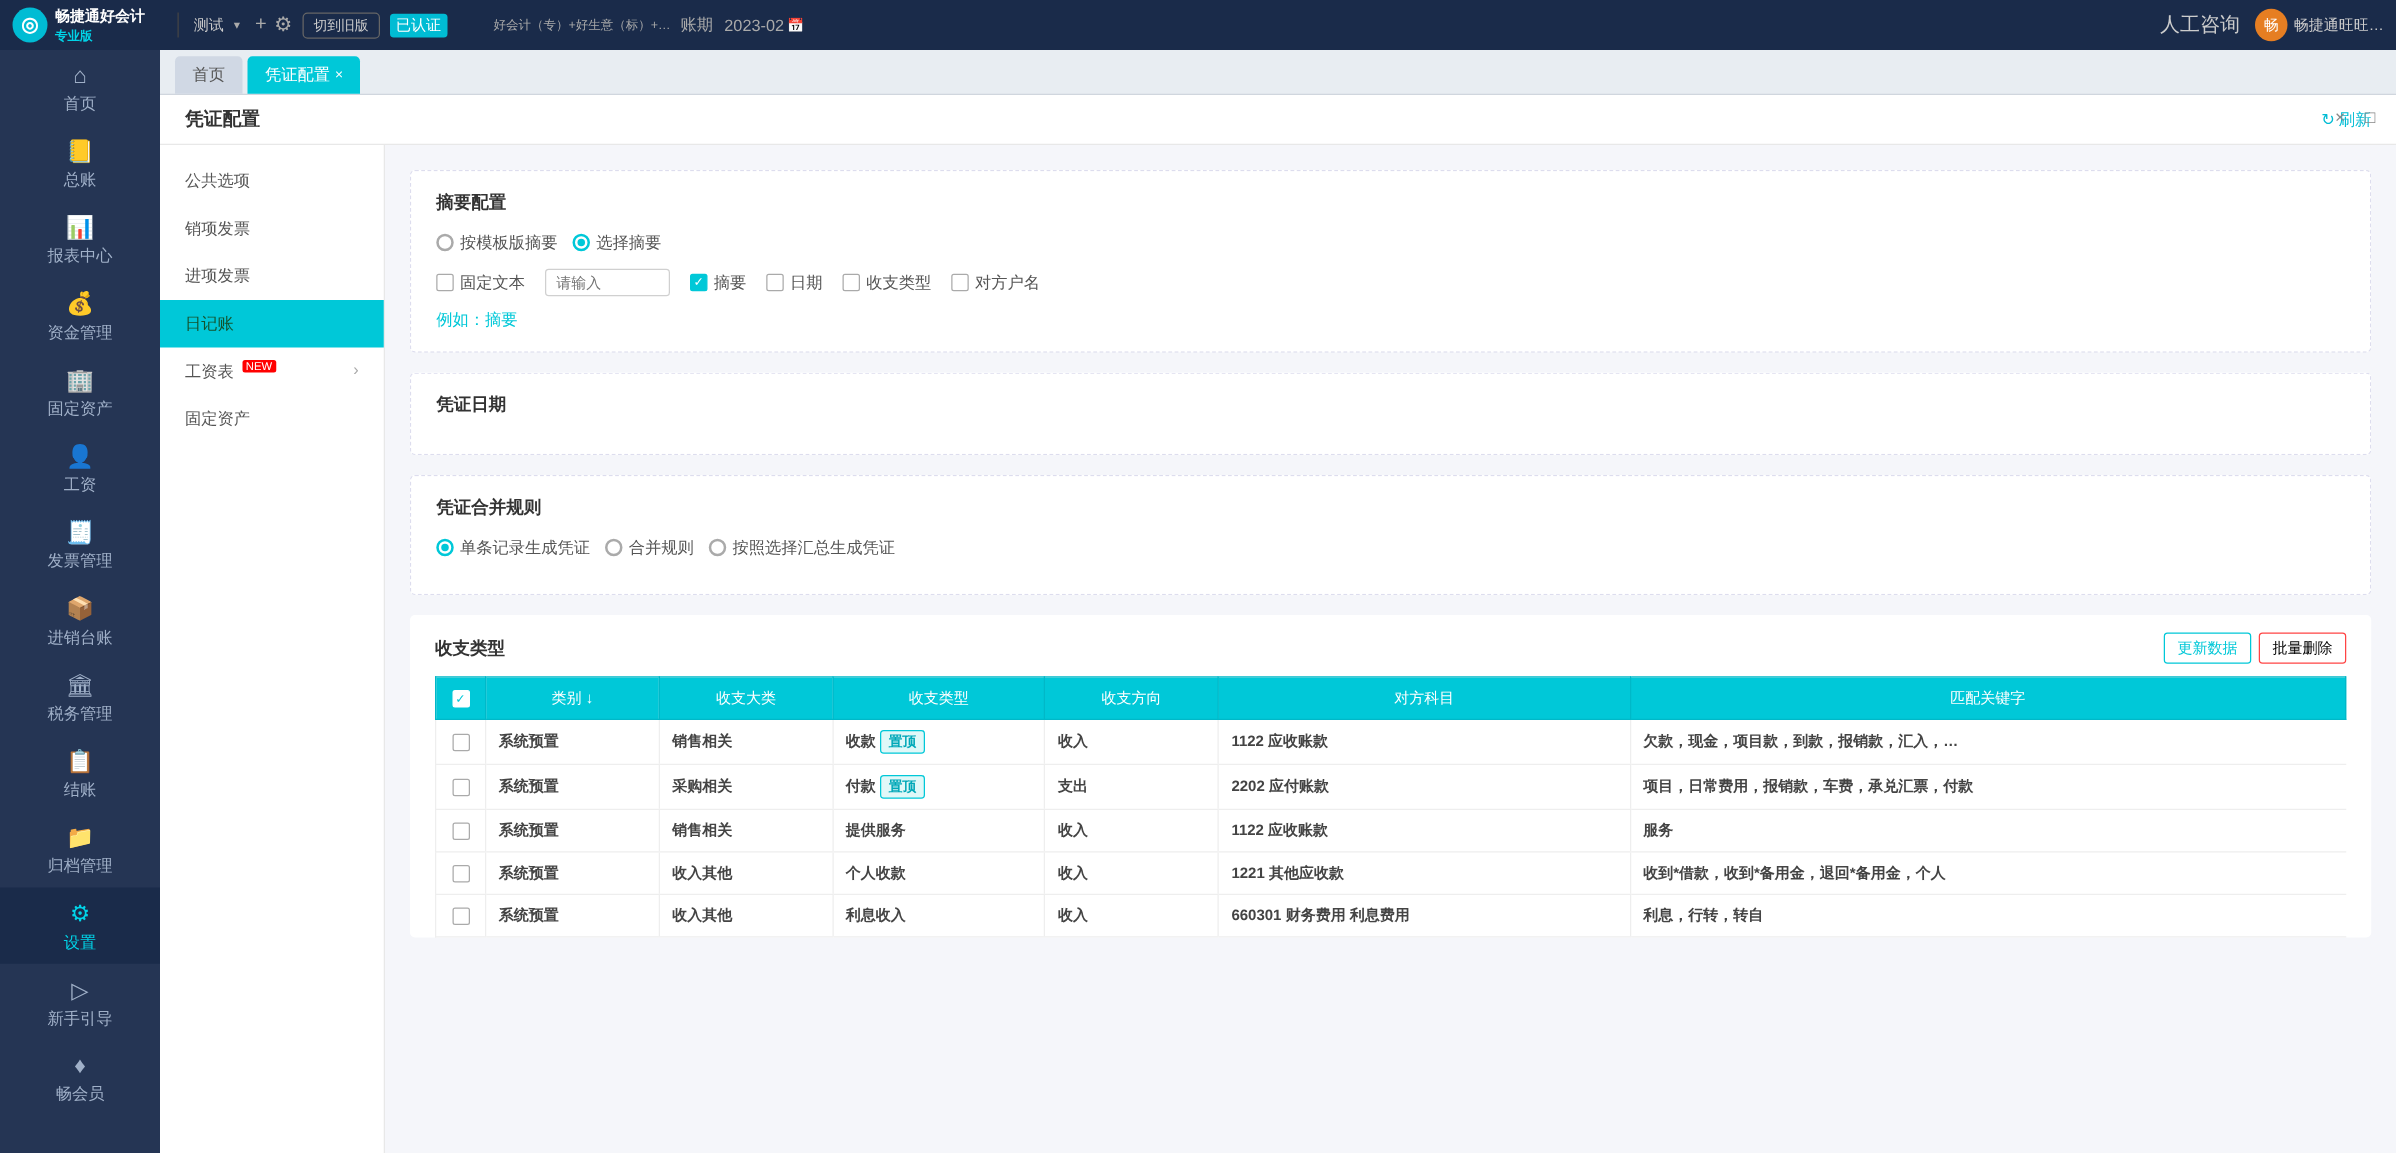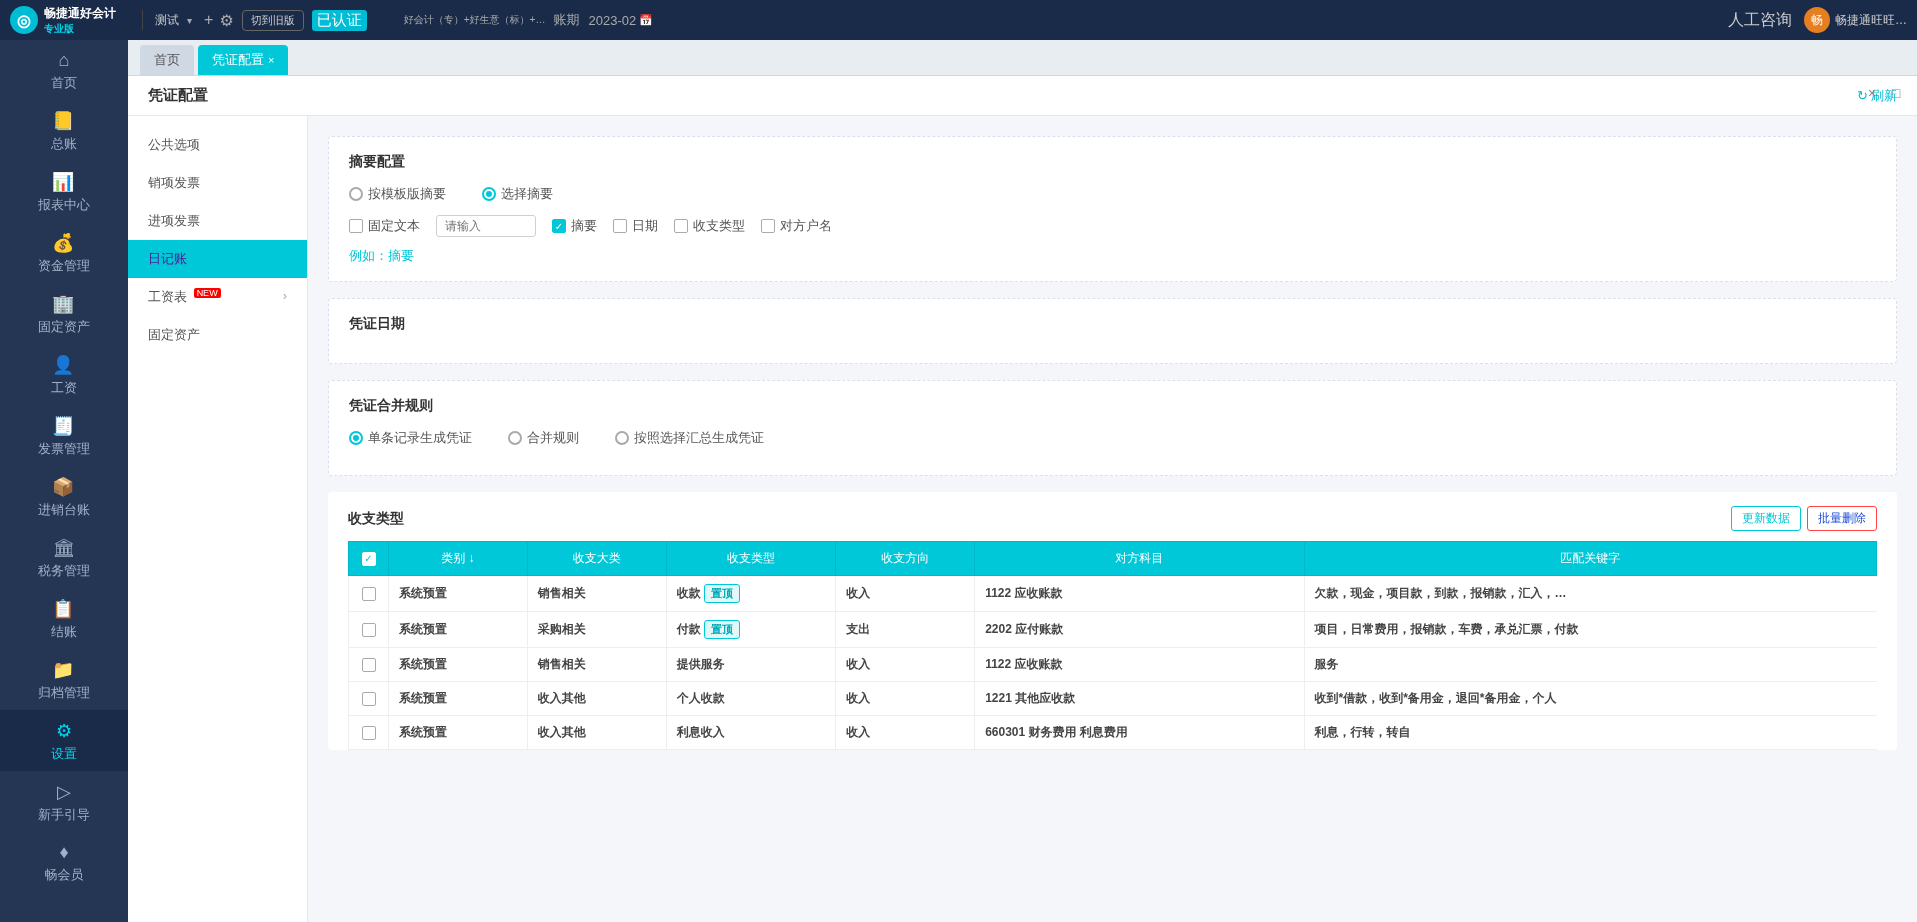--- a/index.html
+++ b/index.html
@@ -36,21 +36,21 @@
     }
     .topbar-divider { width: 1px; height: 20px; background: #444; margin: 0 4px; }
     .topbar-company { color: #ccc; font-size: 12px; }
     .topbar-arrow { color: #aaa; font-size: 10px; }
     .topbar-actions { display: flex; align-items: center; gap: 6px; margin-left: 4px; }
     .topbar-actions span { color: #aaa; font-size: 16px; cursor: pointer; }
     .topbar-switch-btn {
       border: 1px solid #666; border-radius: 4px; padding: 2px 8px; color: #ccc; font-size: 11px; cursor: pointer; background: transparent;
     }
     .topbar-badge {
-      background: #00bcd4; color: #fff; border-radius: 3px; padding: 1px 5px; font-size: 15px;
+      background: #00bcd4; color: #fff; border-radius: 3px; padding: 1px 5px; font-size: 12px;
     }
     .topbar-tags { color: #aaa; font-size: 10px; margin-left: 29px; }
     .topbar-period { color: #aaa; font-size: 11px; display: flex; align-items: center; gap: 3px; }
     .topbar-right { margin-left: auto; display: flex; align-items: center; gap: 12px; }
     .topbar-right span { color: #ccc; font-size: 16px; cursor: pointer; }
     .topbar-avatar {
       width: 26px; height: 26px;
       background: #e67e22;
       border-radius: 50%;
       display: flex; align-items: center; justify-content: center;
@@ -148,21 +148,21 @@
       flex-shrink: 0;
     }
     .config-nav-item {
       padding: 10px 20px;
       color: #555;
       cursor: pointer;
       font-size: 13px;
     }
     .config-nav-item.active {
       background: #00c8d8;
-      color: #4c1d95;
+      color: #14532d;
     }
     .config-nav-item .new-badge {
       display: inline-block;
       background: #f00;
       color: #fff;
       font-size: 9px;
       padding: 0 3px;
       border-radius: 2px;
       margin-left: 3px;
       vertical-align: super;
@@ -184,21 +184,21 @@
       padding: 16px 20px;
     }
     .section-title {
       font-size: 14px;
       font-weight: bold;
       color: #333;
       margin-bottom: 14px;
     }
 
     
-    .radio-group { display: flex; gap: 36px; align-items: flex-end; margin-bottom: 12px; }
+    .radio-group { display: flex; gap: 12px; align-items: flex-end; margin-bottom: 12px; }
     .radio-option { display: flex; align-items: center; gap: 5px; color: #555; cursor: pointer; }
     .radio-dot {
       width: 14px; height: 14px;
       border: 2px solid #aaa;
       border-radius: 50%;
       display: flex; align-items: center; justify-content: center;
     }
     .radio-dot.selected { border-color: #00c8d8; }
     .radio-dot.selected::after {
       content: '';
@@ -244,21 +244,21 @@
     .table-actions { display: flex; gap: 6px; }
     .btn-outline {
       border: 1px solid #00c8d8;
       color: #00c8d8;
       background: #fff;
       padding: 3px 10px;
       border-radius: 3px;
       font-size: 12px;
       cursor: pointer;
     }
-    .btn-outline.danger { border-color: #f44; color: #1d4ed8; }
+    .btn-outline.danger { border-color: #f44; color: #000000; }
 
     table { width: 100%; border-collapse: collapse; }
     table thead tr { background: #00c8d8; }
     table thead th {
       color: #fff;
       padding: 8px 10px;
       font-size: 12px;
       font-weight: normal;
       text-align: center;
       border: 1px solid #00b8c8;

